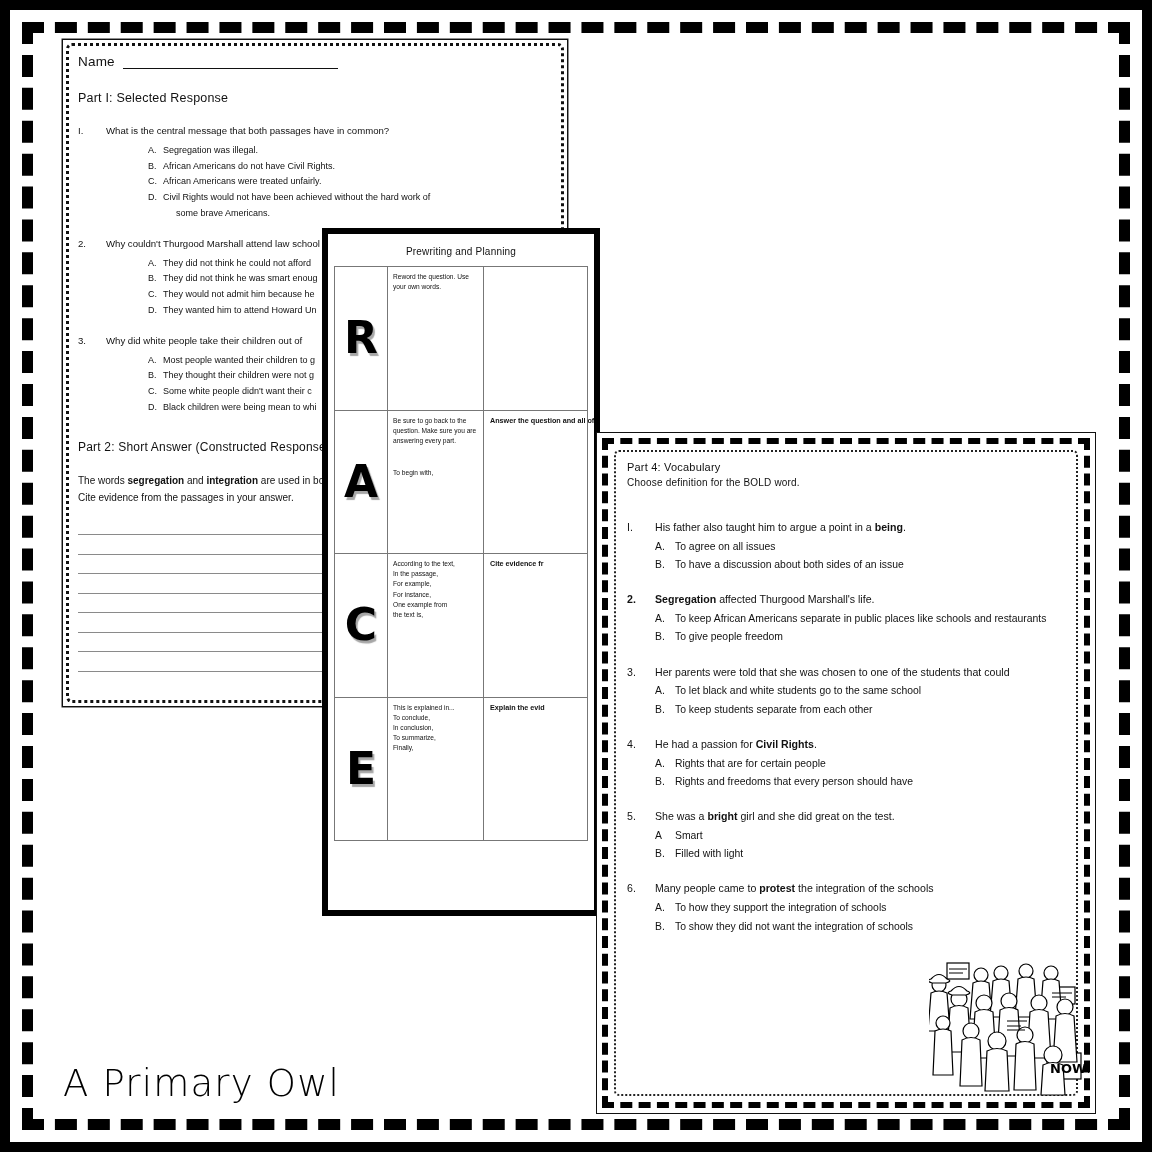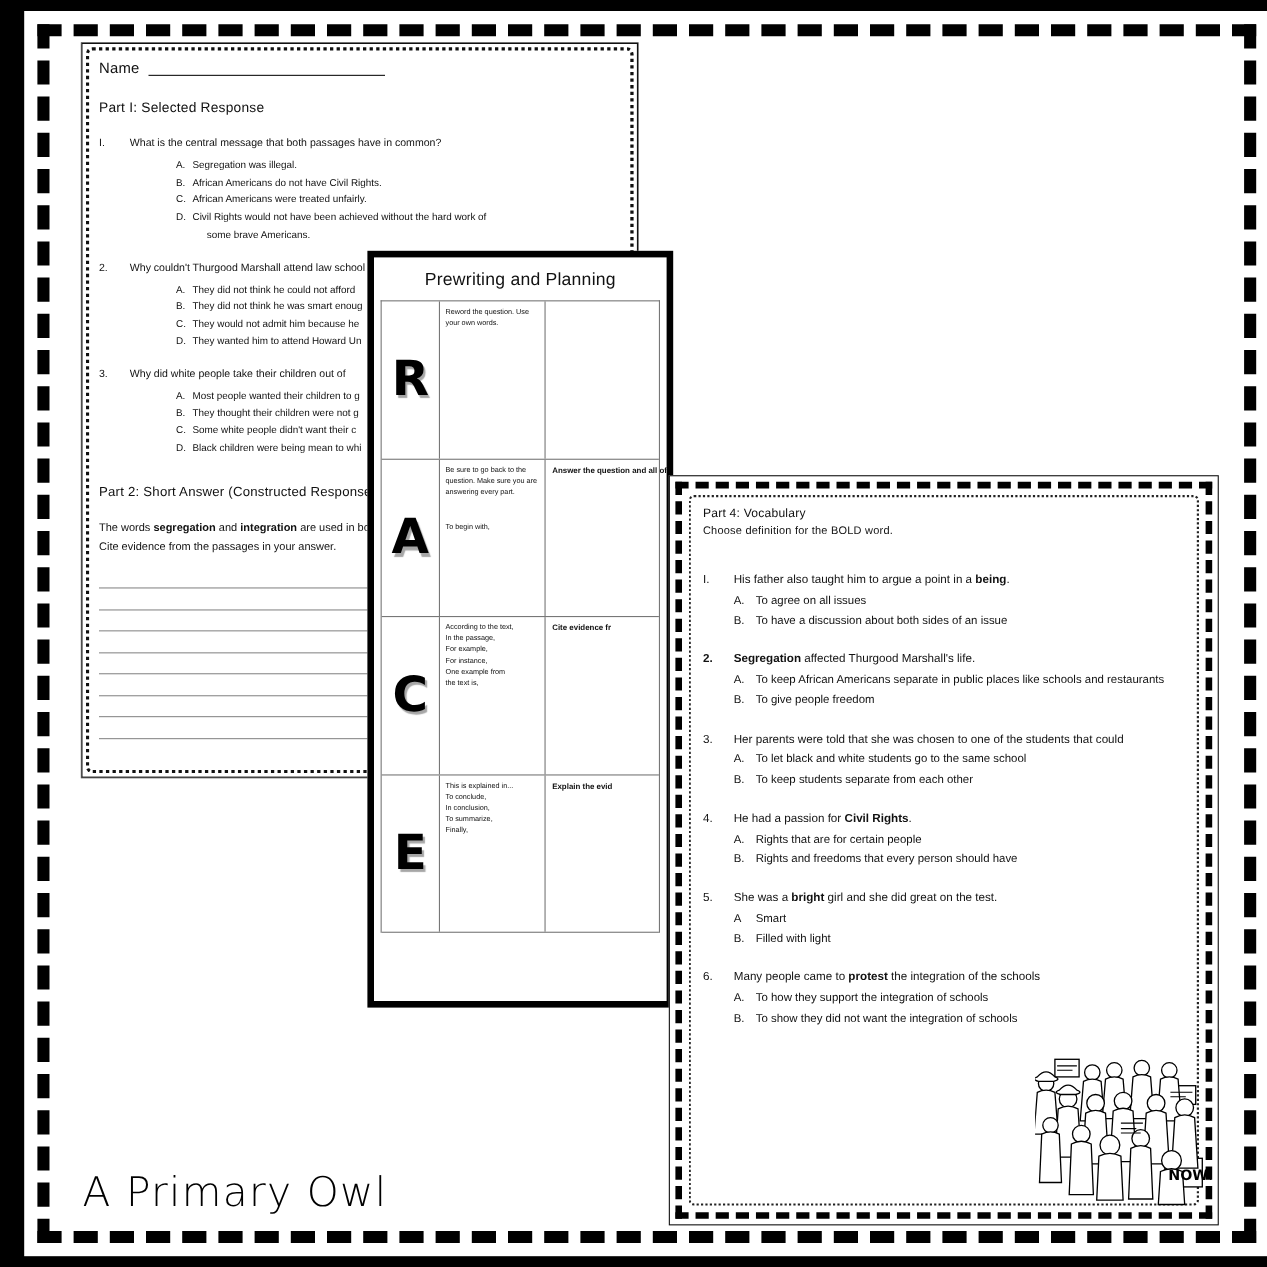--- a/index.html
+++ b/index.html
@@ -2,21 +2,21 @@
 <html><head>
 <meta charset="utf-8">
 <style>
   html,body{margin:0;padding:0;}
   body{
     width:1152px;height:1152px;
     background:#000;
     font-family:"Liberation Sans", sans-serif;
     overflow:hidden;
   }
-  .stage{position:relative;width:940px;height:1152px;background:#000;margin-left:12px;}
+  .stage{position:relative;width:940px;height:1152px;background:#000;}
 
   
   .mat{
     position:absolute;left:10px;top:10px;width:1132px;height:1132px;
     background:#ffffff;
   }
   .dashed-frame{
     position:absolute;left:22px;top:22px;width:1108px;height:1108px;
     border:11px dashed #000;
     box-sizing:border-box;
@@ -64,21 +64,21 @@
   .p1-lines .ln{border-bottom:1px solid #8a8a8a;height:18.5px;}
 
   
   #page2{
     left:322px;top:228px;width:278px;height:688px;
     border:6px solid #000;
     z-index:4;
     overflow:hidden;
   }
   #page2 .p2-inner{position:absolute;left:6px;top:6px;right:6px;bottom:6px;}
-  .p2-title{text-align:center;font-size:16px;color:#111;padding:6px 0 9px;letter-spacing:.2px;}
+  .p2-title{text-align:center;font-size:10px;color:#111;padding:6px 0 9px;letter-spacing:.2px;}
   .race-table{
     border:1px solid #777;border-bottom:none;
     display:flex;flex-direction:column;
     height:575px;box-sizing:border-box;
   }
   .race-row{display:flex;border-bottom:1px solid #777;flex:1 1 0;min-height:0;}
   .race-row:last-child{border-bottom:1px solid #777;}
   .race-letter{
     flex:0 0 52px;border-right:1px solid #777;
     display:flex;align-items:center;justify-content:center;

